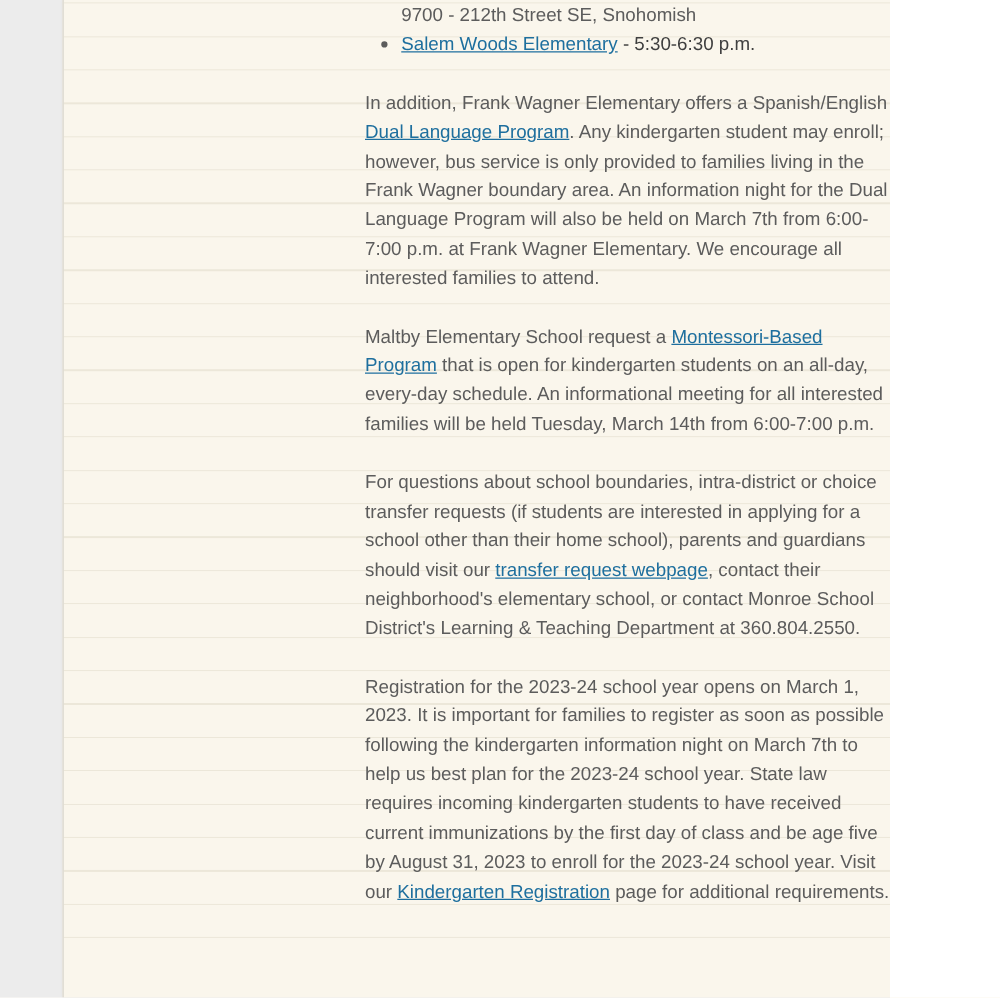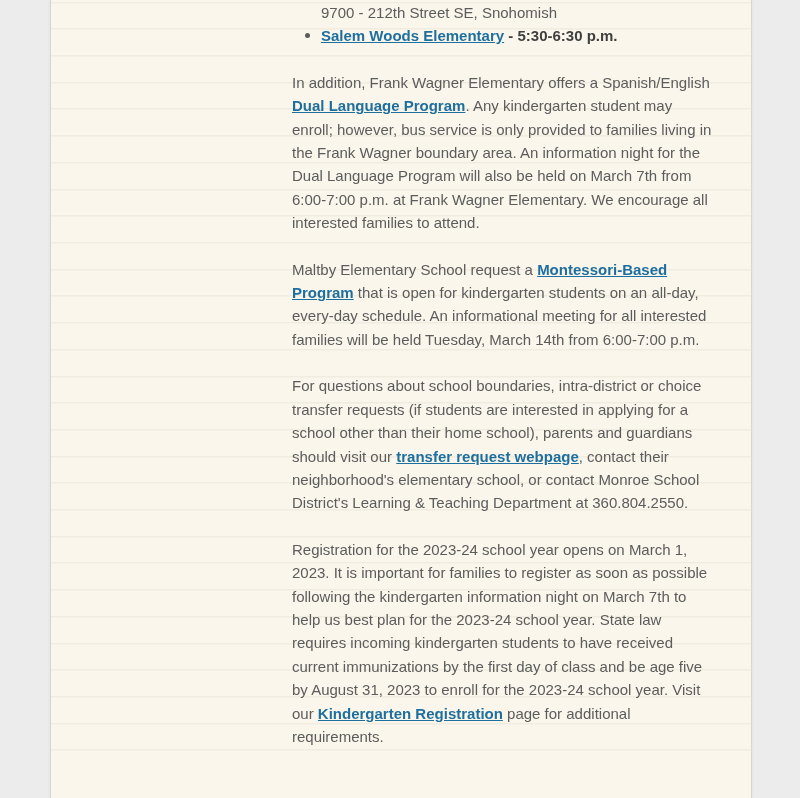--- a/index.html
+++ b/index.html
@@ -1,18 +1,18 @@
 <!DOCTYPE html>
 <html><head>
 <meta charset="utf-8">
 <style>
   html, body { margin: 0; padding: 0; }
   .page {
     position: relative;
-    width: 800px;
+    width: 712px;
     height: 798px;
     background: #ececec;
     overflow: hidden;
     font-family: "Liberation Sans", sans-serif;
   }
   .sheet {
     position: absolute;
     left: 50px;
     top: 0;
     width: 700px;
@@ -46,25 +46,25 @@
     left: -16px;
     top: 9px;
     width: 5px;
     height: 5px;
     border-radius: 50%;
     background: #5c5c5c;
   }
   p.para { margin: 23px 0 0 0; }
   a.link {
     color: #1e6f9e;
-    font-weight: bold;
+    font-weight: normal;
     text-decoration: underline;
     cursor: pointer;
   }
-  .bold { font-weight: bold; color: #3f3f3f; }
+  .bold { font-weight: normal; color: #3f3f3f; }
 </style>
 </head>
 <body>
 
 <div class="page">
   <div class="sheet">
     <div class="content">
 
       <div class="list-block">
         <div class="line">9700 - 212th Street SE, Snohomish</div>

